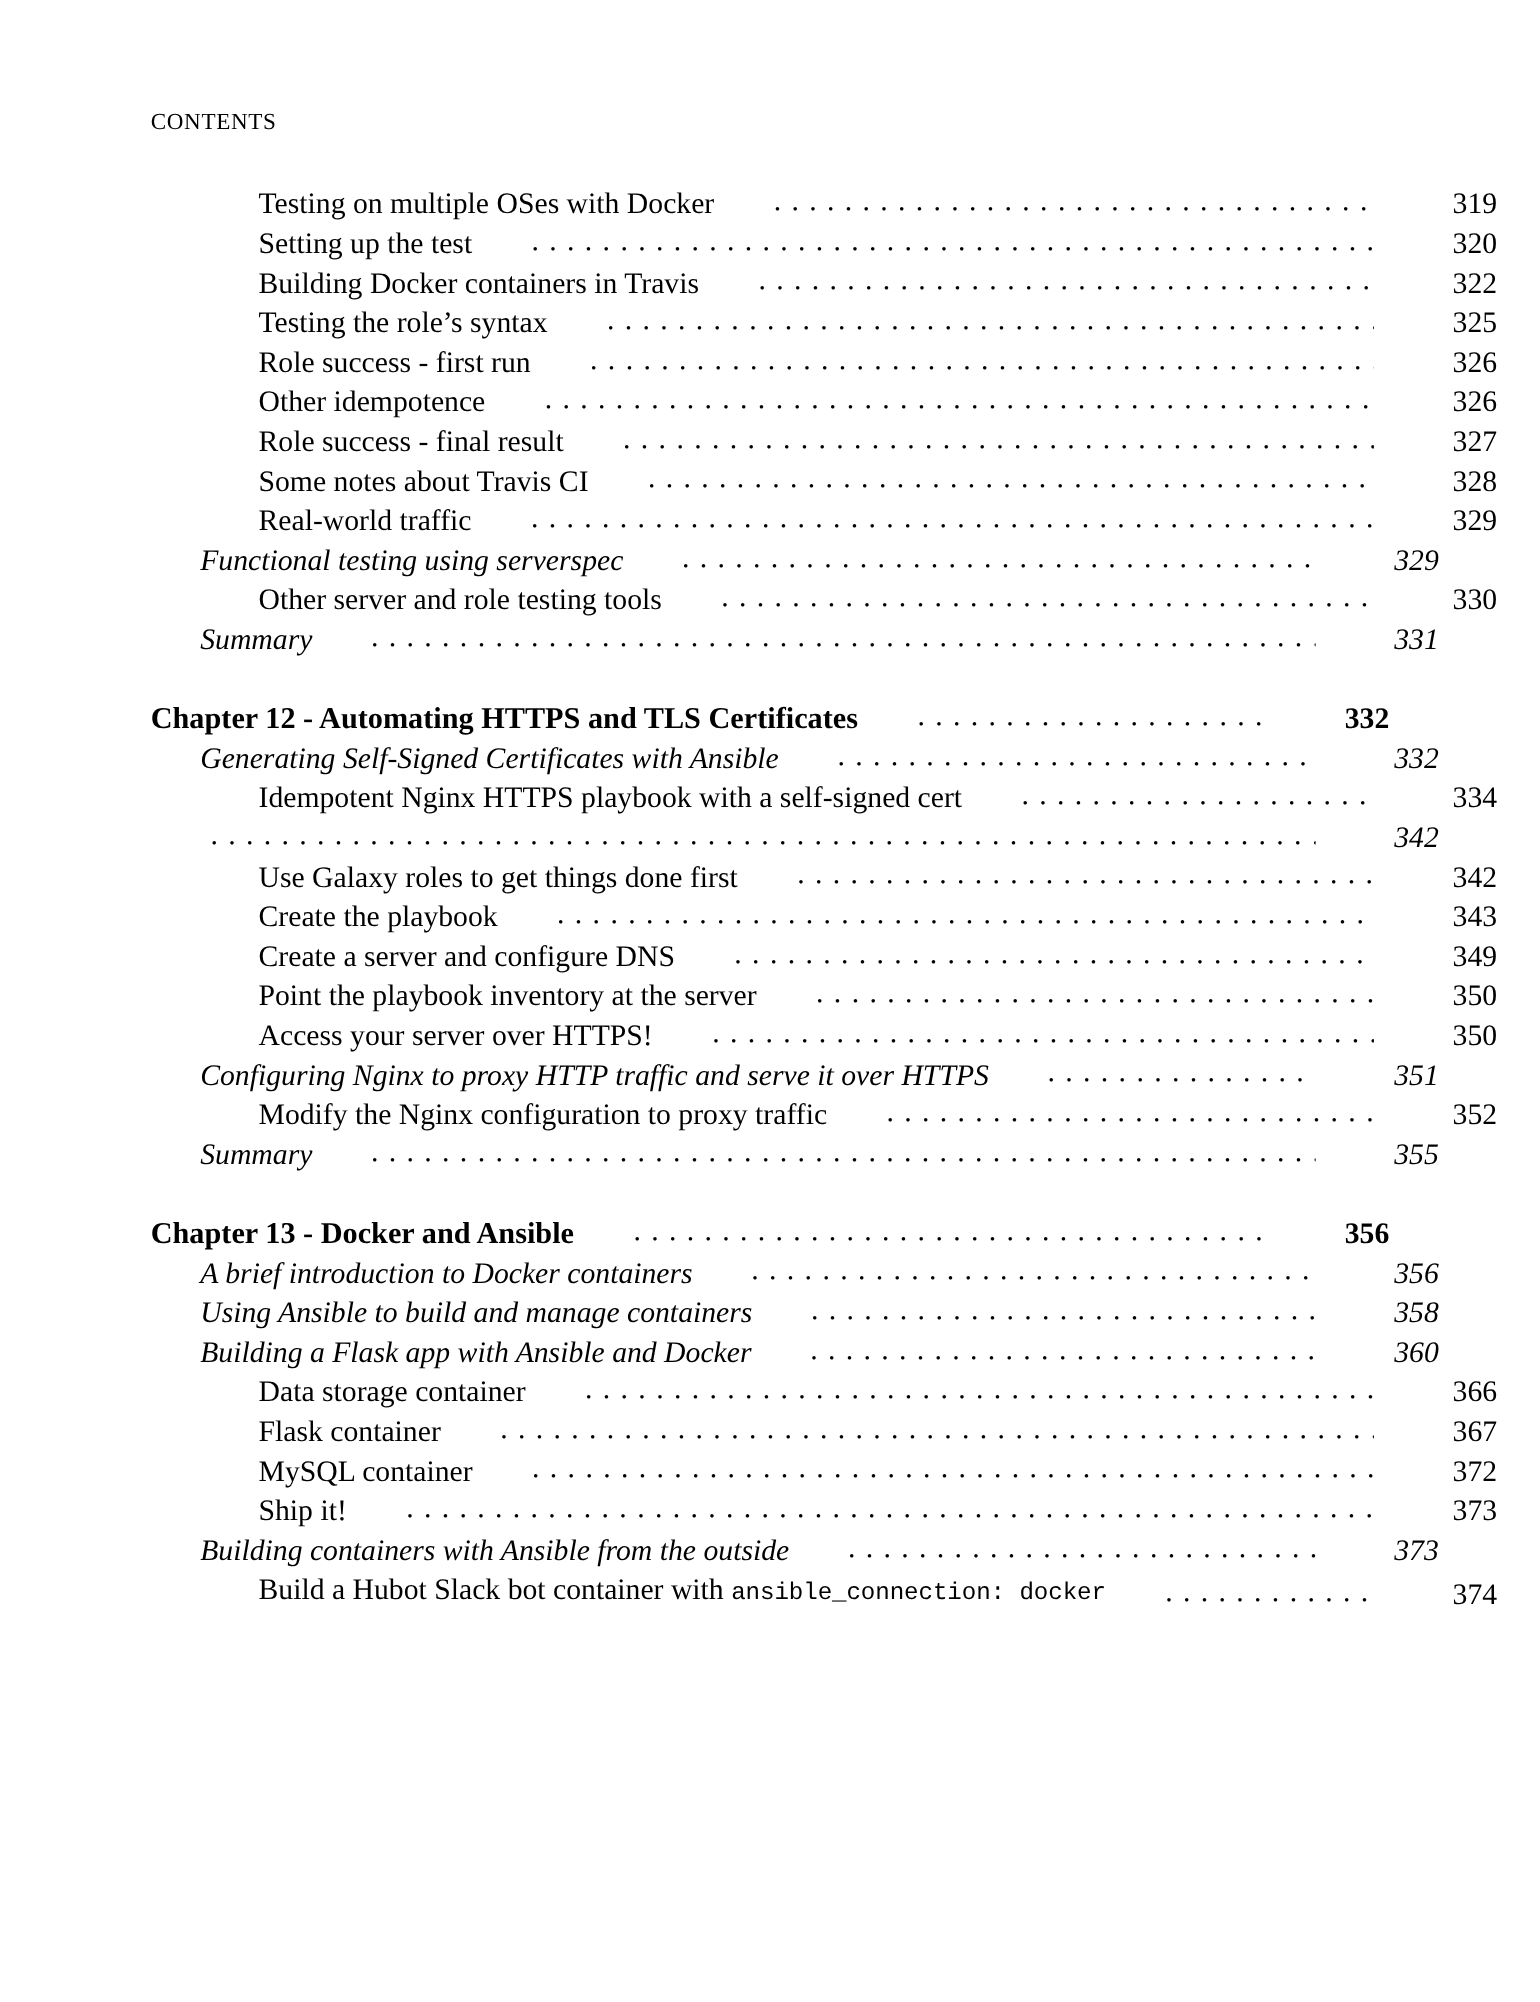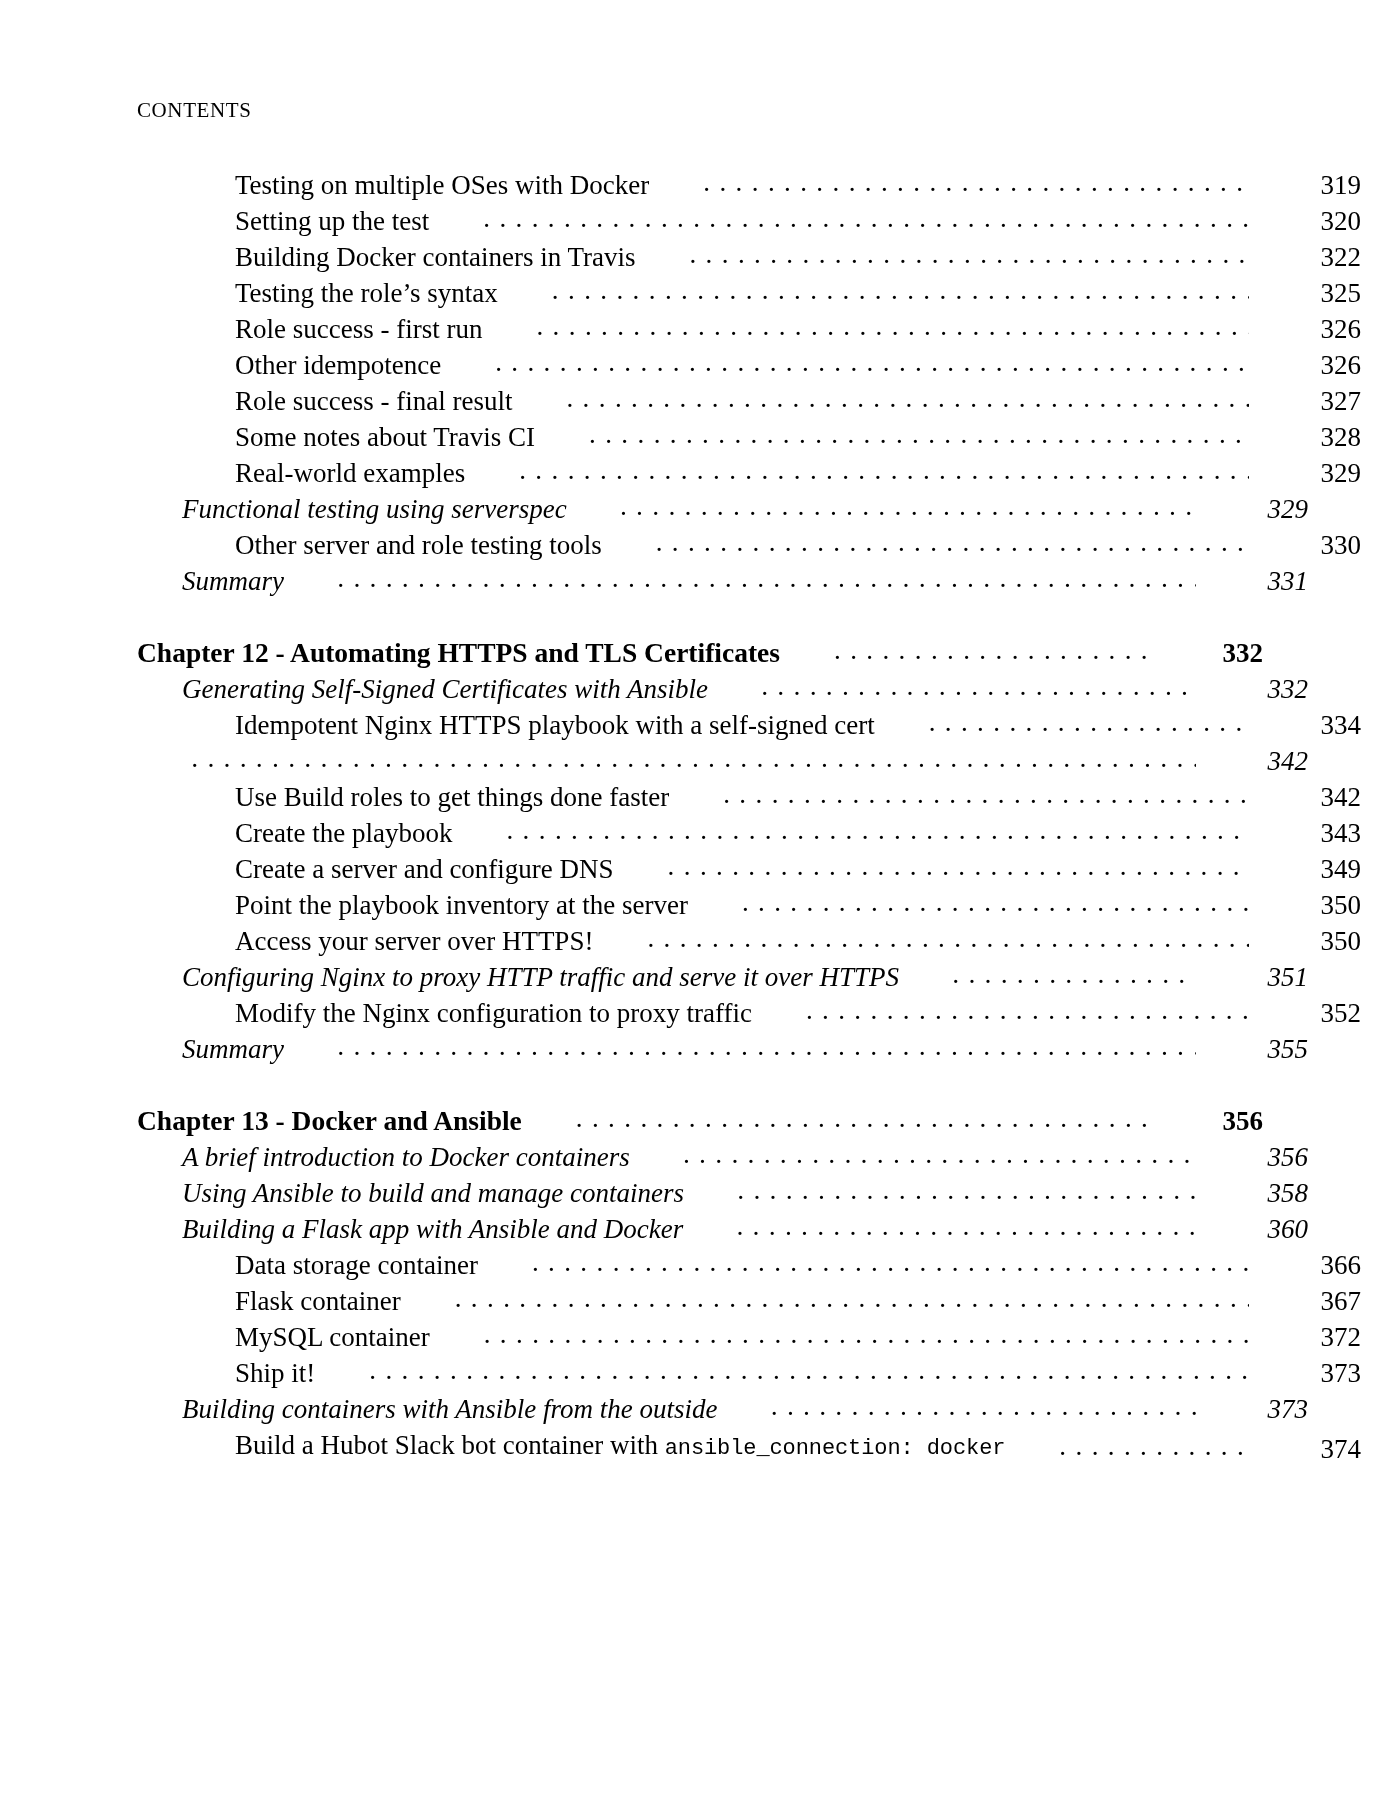--- a/index.html
+++ b/index.html
@@ -153,21 +153,21 @@
         <span class="entry-title">Role success - final result</span>
         <span class="leader">...............................................................................</span>
         <span class="entry-page">327</span>
       </div>
       <div class="toc-entry lvl-2">
         <span class="entry-title">Some notes about Travis CI</span>
         <span class="leader">...............................................................................</span>
         <span class="entry-page">328</span>
       </div>
       <div class="toc-entry lvl-2">
-        <span class="entry-title">Real-world examples</span>
+        <span class="entry-title">Real-world traffic</span>
         <span class="leader">...............................................................................</span>
         <span class="entry-page">329</span>
       </div>
       <div class="toc-entry lvl-1">
         <span class="entry-title">Functional testing using serverspec</span>
         <span class="leader">...............................................................................</span>
         <span class="entry-page">329</span>
       </div>
       <div class="toc-entry lvl-2">
         <span class="entry-title">Other server and role testing tools</span>
@@ -193,21 +193,21 @@
       <div class="toc-entry lvl-2">
         <span class="entry-title">Idempotent Nginx HTTPS playbook with a self-signed cert</span>
         <span class="leader">...............................................................................</span>
         <span class="entry-page">334</span>
       </div>
       <div class="toc-entry lvl-1">
         <span class="leader">...............................................................................</span>
         <span class="entry-page">342</span>
       </div>
       <div class="toc-entry lvl-2">
-        <span class="entry-title">Use Build roles to get things done faster</span>
+        <span class="entry-title">Use Galaxy roles to get things done first</span>
         <span class="leader">...............................................................................</span>
         <span class="entry-page">342</span>
       </div>
       <div class="toc-entry lvl-2">
         <span class="entry-title">Create the playbook</span>
         <span class="leader">...............................................................................</span>
         <span class="entry-page">343</span>
       </div>
       <div class="toc-entry lvl-2">
         <span class="entry-title">Create a server and configure DNS</span>

